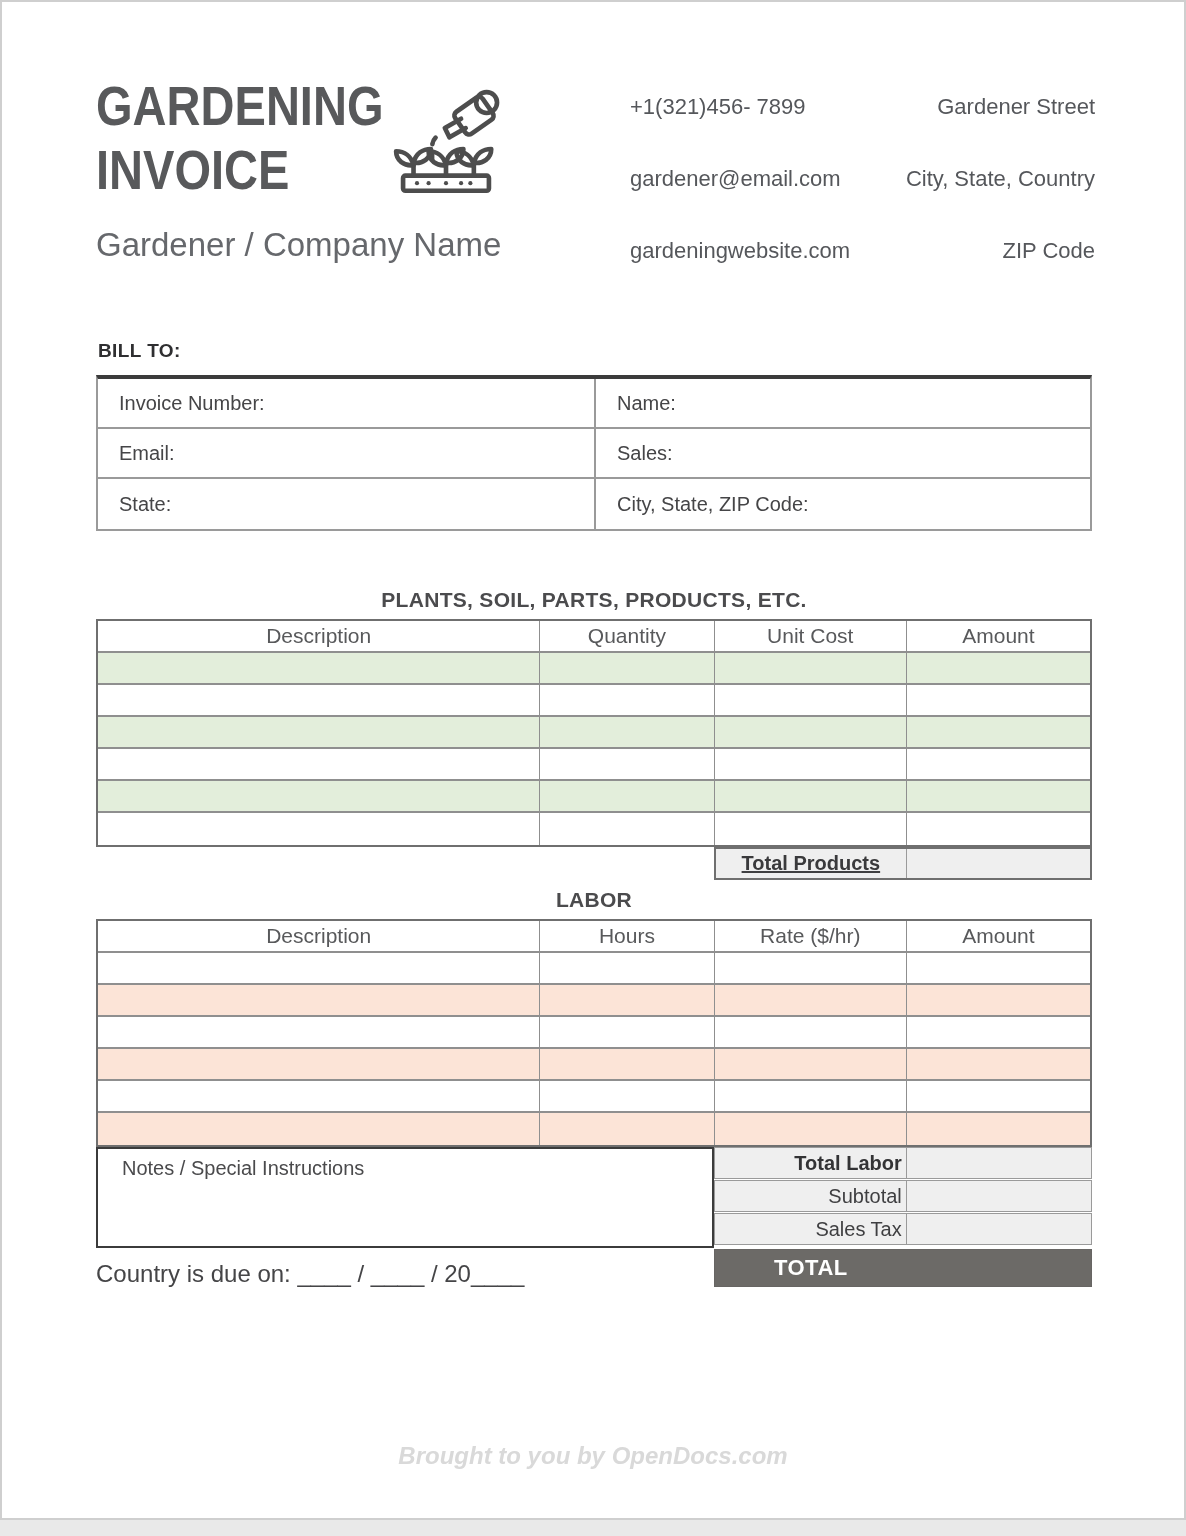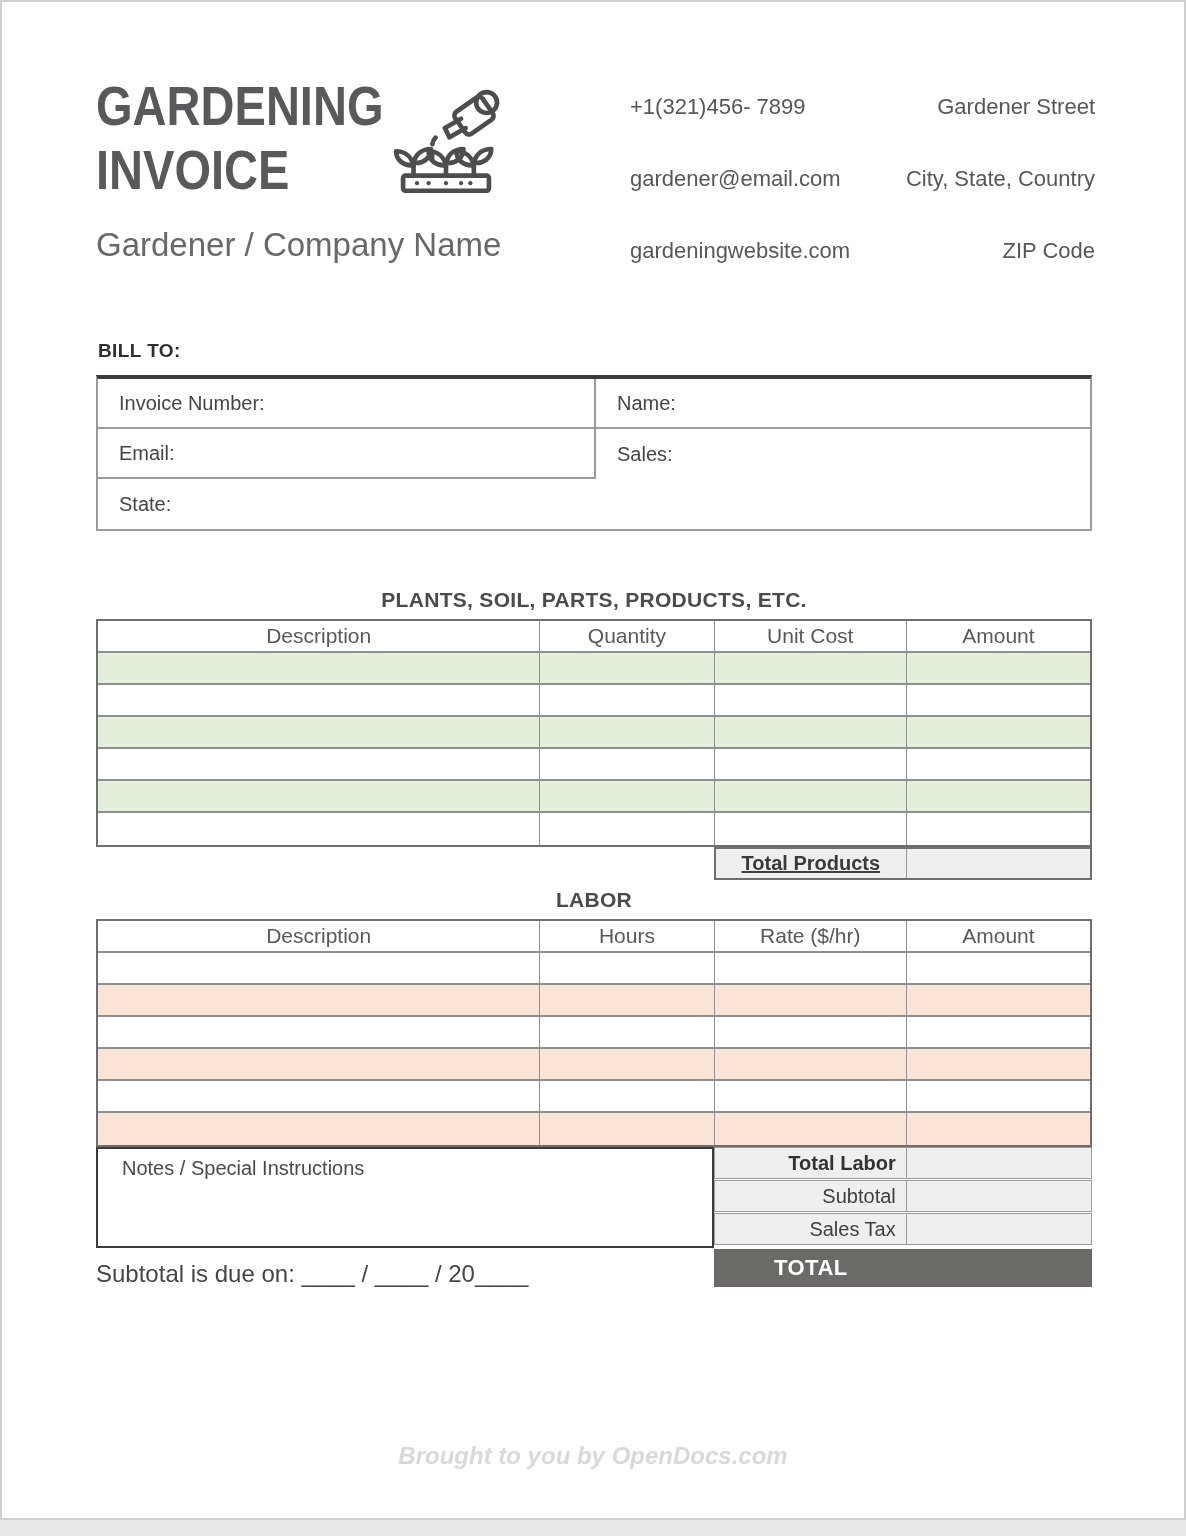--- a/index.html
+++ b/index.html
@@ -44,21 +44,21 @@
   .mini-total { position:absolute; left:712px; width:378px; height:33px; box-sizing:border-box;
                 display:flex; border:2px solid #6f6f6f; background:var(--summary-cell-bg);text-decoration:underline; }
   .mini-total .lbl { width:51%; display:flex; align-items:center; justify-content:center;
                      font-size:20px; font-weight:700; color:#3a3a3c; border-right:1px solid #9a9a9a; box-sizing:border-box; }
   .mini-total .val { flex:1; }
   
   .notes { position:absolute; left:94px; top:1145px; width:618px; height:101px; box-sizing:border-box;
            border:2px solid #3b3b3b; padding:8px 24px; font-size:20px; color:#4a4a4c; background:#fff; }
   .sumstack { position:absolute; left:712px; top:1145px; width:378px; display:flex; flex-direction:column; gap:1px; }
   .sumrow { height:32px; display:flex; border:1px solid #9a9a9a; background:var(--summary-cell-bg); box-sizing:border-box; }
-  .sumrow .lbl { width:51%; display:flex; align-items:center; justify-content:flex-end; padding-right:10px;
+  .sumrow .lbl { width:51%; display:flex; align-items:center; justify-content:flex-end; padding-right:4px;
                  font-size:20px; color:#3f3f41; border-right:1px solid #9a9a9a; box-sizing:border-box; }
   .sumrow .lbl.bold { font-weight:700; color:#333335; }
   .sumrow .val { flex:1; }
   .total-bar { position:absolute; left:712px; top:1247px; width:378px; height:38px; box-sizing:border-box;
                background:var(--total-bar-bg); border:1px solid #57555333; display:flex; align-items:center; }
   .total-bar .lbl { width:51%; text-align:center; color:#ffffff; font-size:22px; font-weight:700; letter-spacing:.5px; }
   
   .payment { position:absolute; left:94px; top:1254px; font-size:24px; color:#454547; line-height:36px; }
   .footer { position:absolute; left:0; top:1440px; width:100%; text-align:center;
             font-size:24px; font-style:italic; font-weight:700; color:var(--footer-text); }
@@ -117,20 +117,21 @@
     <div>ZIP Code</div>
   </div>
 
   <div class="billto-label">BILL TO:</div>
   <div class="billto">
     <div>Invoice Number:</div>
     <div>Name:</div>
     <div>Email:</div>
     <div>Sales:</div>
     <div>State:</div>
+    <div>City, State, ZIP Code:</div>
   </div>
 
   <div class="section-title" style="top:586px;">PLANTS, SOIL, PARTS, PRODUCTS, ETC.</div>
   <div class="gtable" id="products-table" style="top:617px;">
     <div class="head">Description</div>
     <div class="head">Quantity</div>
     <div class="head">Unit Cost</div>
     <div class="head">Amount</div>
   <div class="green"></div>
       <div class="green"></div>
@@ -209,15 +210,15 @@
     <div class="sumrow">
       <div class="lbl">Sales Tax</div>
       <div class="val"></div>
     </div>
   </div>
   <div class="total-bar">
     <div class="lbl">TOTAL</div>
     <div></div>
   </div>
 
-  <div class="payment">Subtotal is due on: ____ / ____ / 20____</div>
+  <div class="payment">Country is due on: ____ / ____ / 20____</div>
   <div class="footer">Brought to you by OpenDocs.com</div>
 </div>
 
 </body></html>

